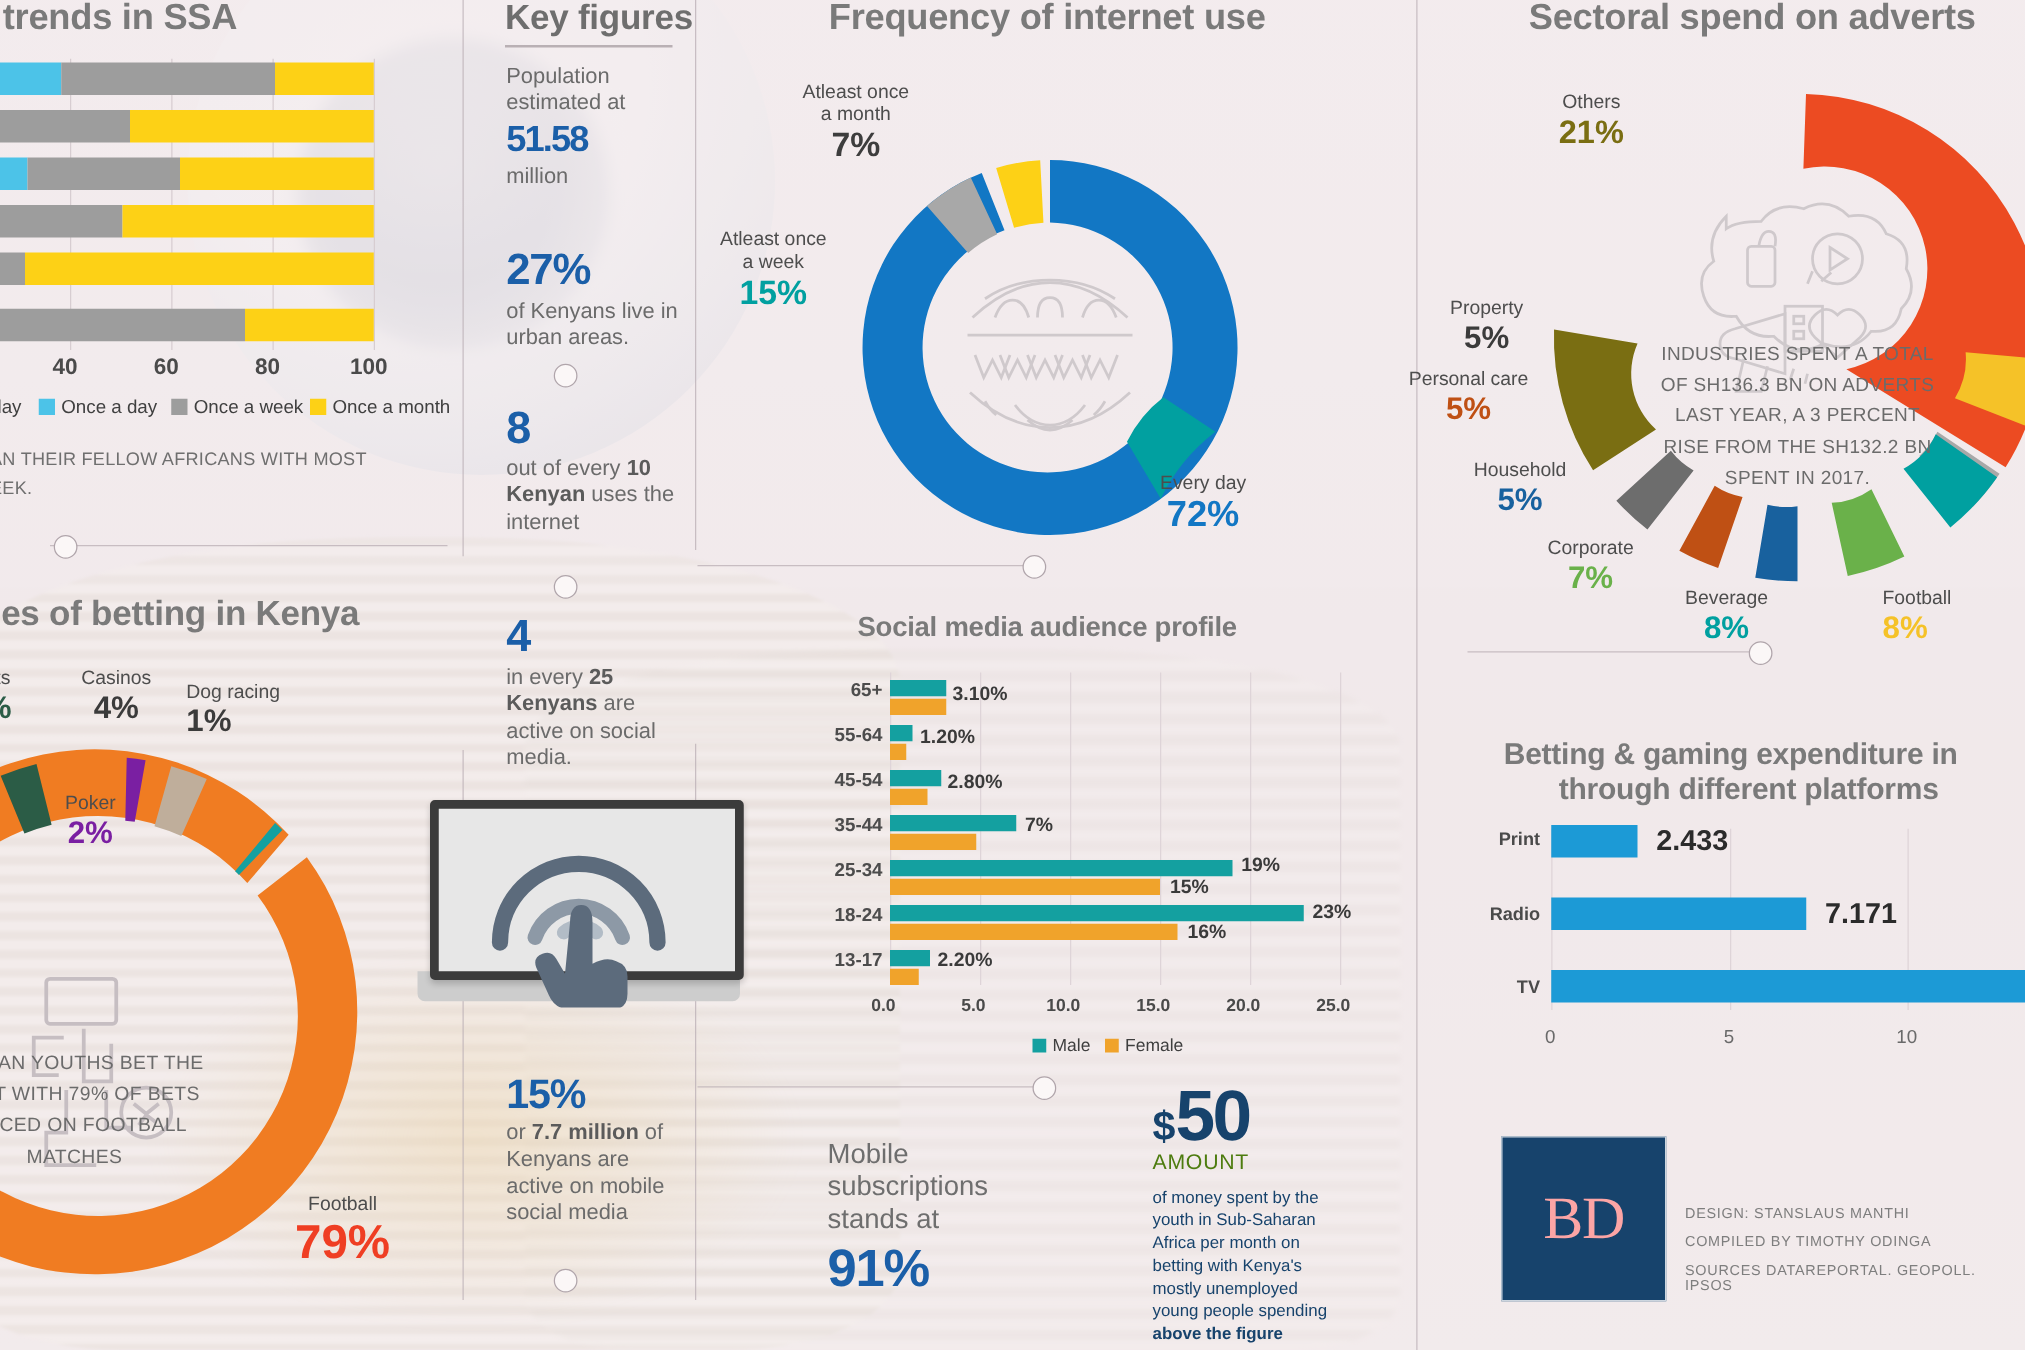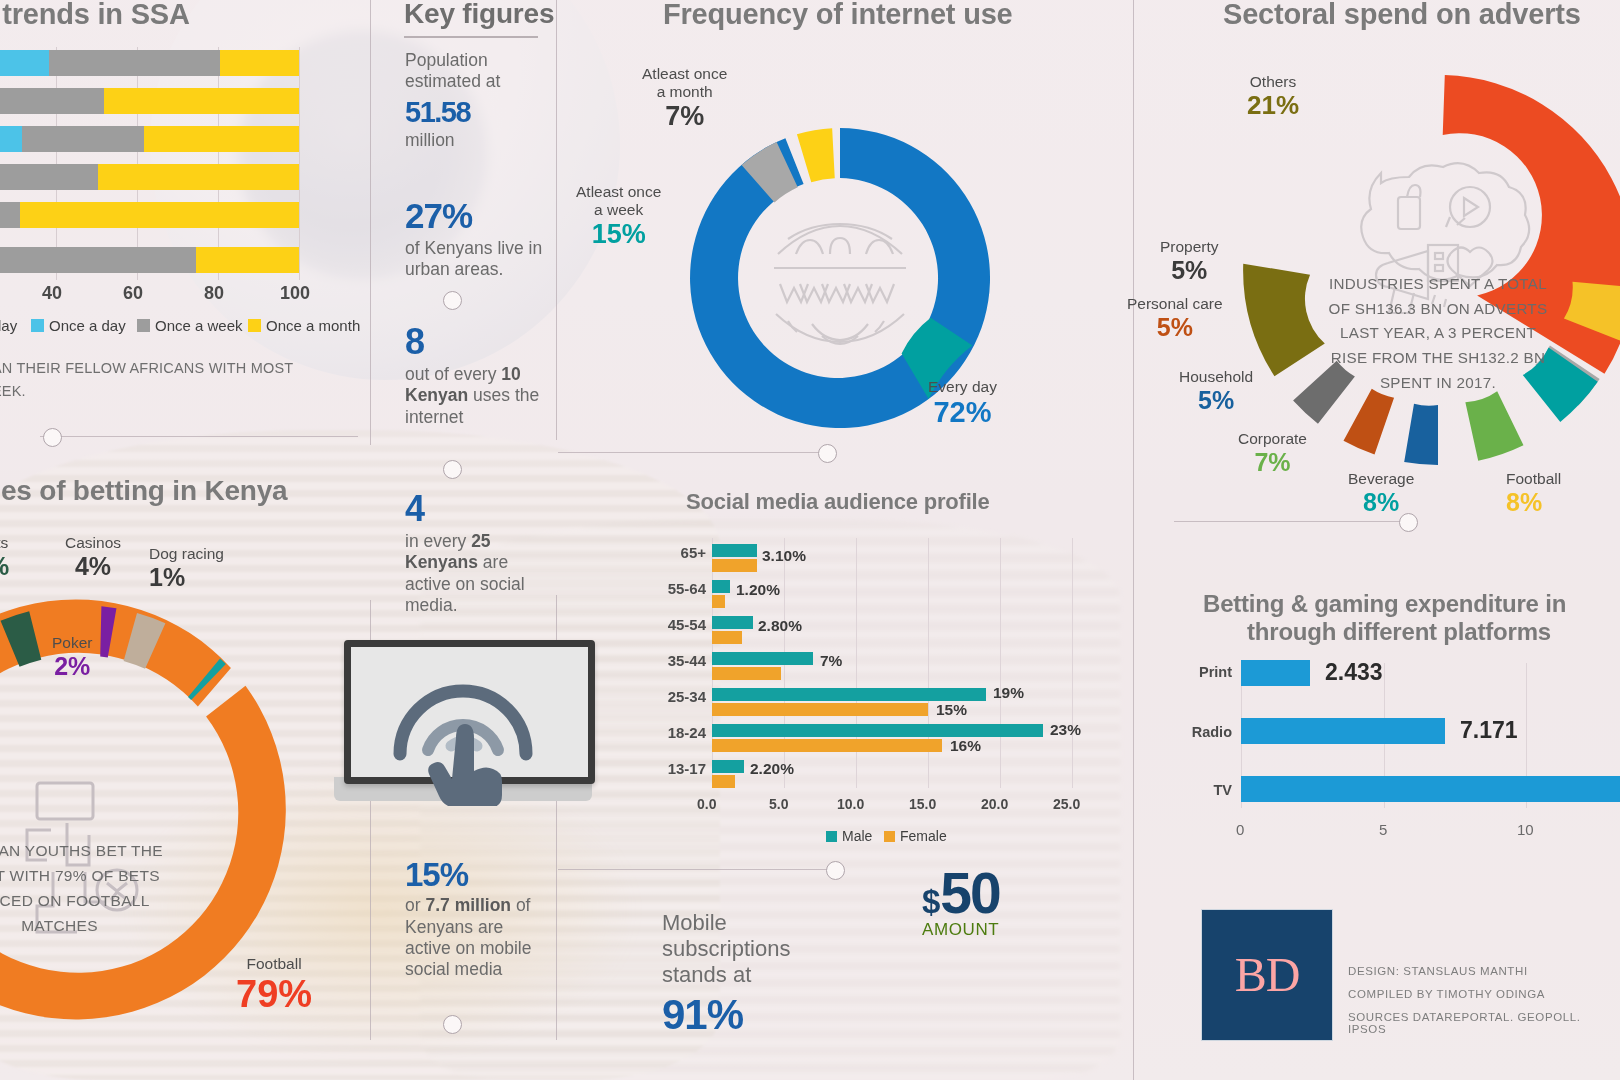--- a/index.html
+++ b/index.html
@@ -333,20 +333,23 @@
   <div>subscriptions</div>
   <div>stands at</div>
   <div style="color:#1b5fa8;font-weight:bold;font-size:42px;letter-spacing:-1px;margin-top:2px;">91%</div>
 </div>
 
 <div style="position:absolute;left:922px;top:865px;width:150px;">
   <div style="color:#17436c;font-weight:bold;line-height:1;">
     <span style="font-size:33px;">$</span><span style="font-size:57px;letter-spacing:-2px;">50</span>
   </div>
   <div style="color:#4d7c0f;font-size:17px;letter-spacing:.6px;margin-top:-2px;">AMOUNT</div>
+  <div style="color:#17436c;font-size:13.5px;line-height:1.35;margin-top:9px;">
+    <span>of money spent by the youth in Sub-Saharan Africa per month on betting with Kenya's mostly unemployed young people spending </span><span style="font-weight:bold;">above the figure</span>
+  </div>
 </div>
 
 <div class="title" style="position:absolute;left:-16px;top:475px;font-size:28px;">bes of betting in Kenya</div>
 
 <svg style="position:absolute;left:-155px;top:580px;width:470px;height:470px;" viewBox="0 0 470 470">
 
   <path d="M235 25 A210 210 0 1 1 212 25.5 L222 75.3 A160 160 0 1 0 235 75 Z" transform="rotate(52 235 235)" fill="#f07c22"></path>
 
   <path d="M235 25 A210 210 0 0 0 227 25.1 L230.8 75.1 A160 160 0 0 1 235 75 Z" transform="rotate(44 235 235)" fill="#14a0a0"></path>
 

